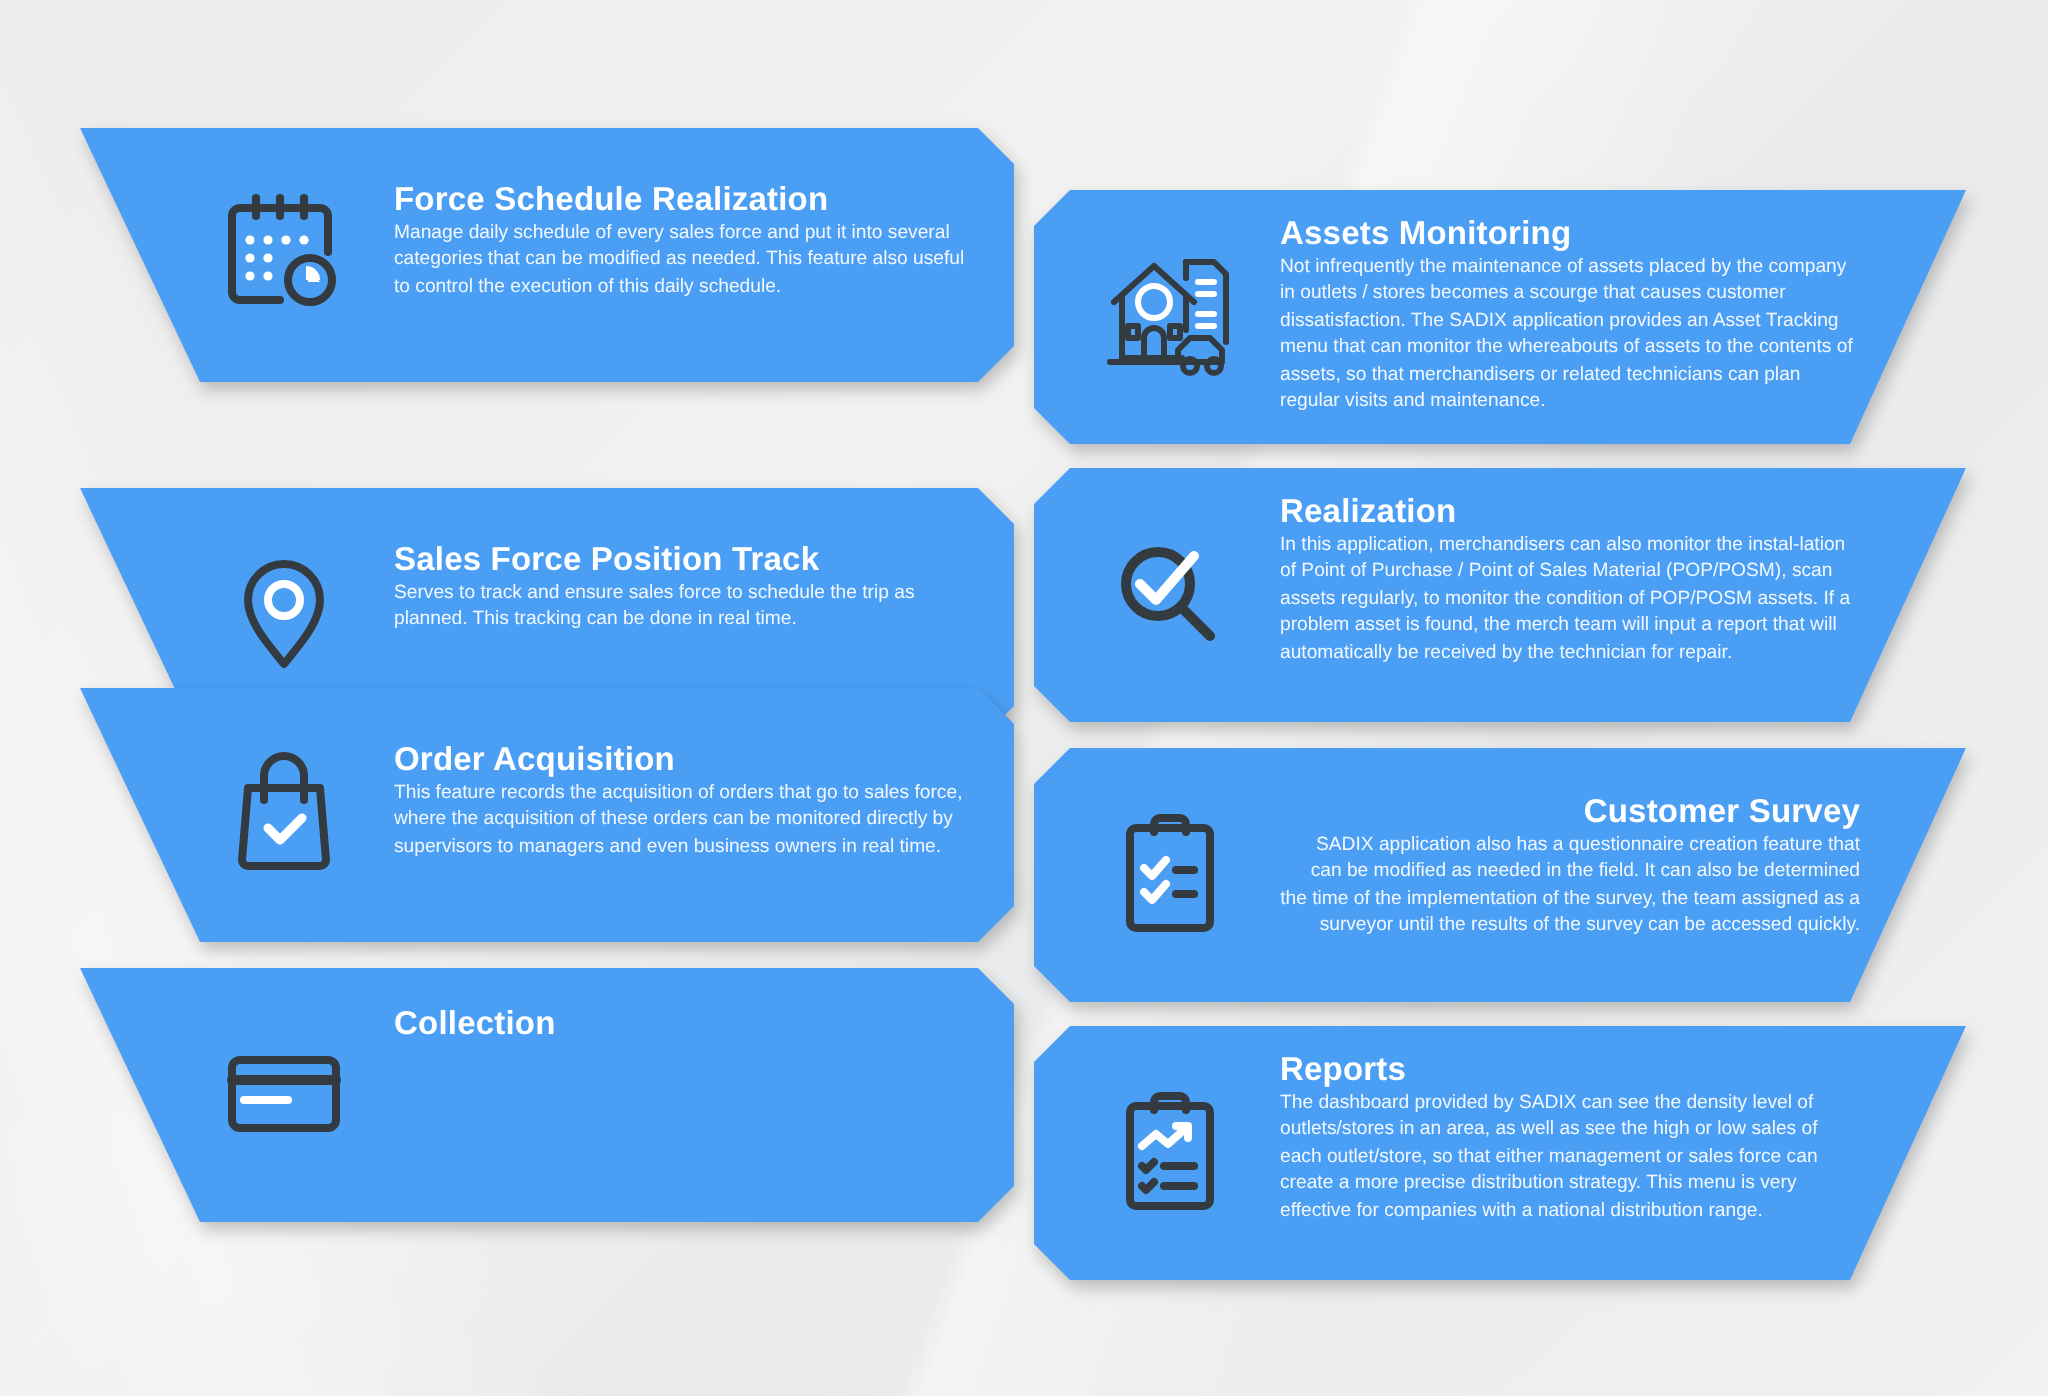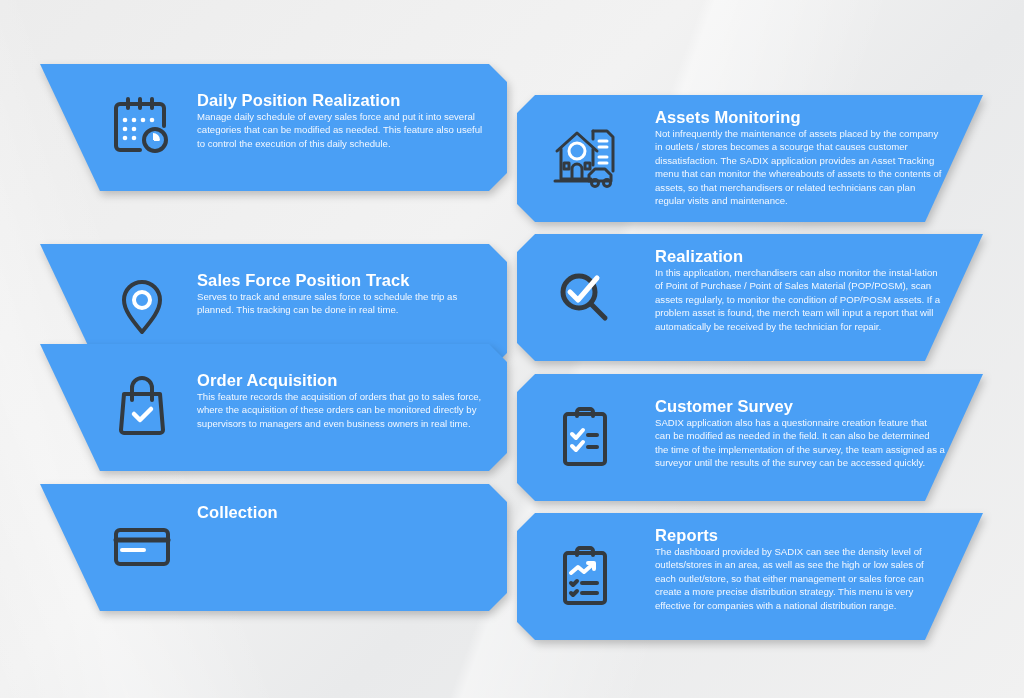--- a/index.html
+++ b/index.html
@@ -40,21 +40,21 @@
   .panel .title {
     font-weight: bold; font-size: 16.5px; line-height: 20px; margin: 0;
     letter-spacing: 0.1px;
   }
   .panel .desc {
     font-size: 9.6px; line-height: 13.4px; margin: 0; color: #f3f8ff;
   }
   .left .icon { left: 70px; top: 30px; }
   .left .content { left: 157px; top: 26px; width: 290px; }
   .right .icon { left: 36px; top: 30px; }
-  .right .content { left: 123px; top: 12px; width: 290px; margin-left: 15px; }
+  .right .content { left: 123px; top: 12px; width: 290px; }
 </style>
 </head>
 <body>
 
 <div class="bg-sheen"></div>
 
 <div class="panel left" style="left:40px; top:64px; width:467px;">
   <div class="shape"></div>
   <div class="icon">
     <svg viewBox="0 0 64 64" fill="none" stroke="#333a40" stroke-width="4" stroke-linecap="round" stroke-linejoin="round">
@@ -71,21 +71,21 @@
           <circle cx="24" cy="35" r="2.3"></circle>
         <circle cx="15" cy="44" r="2.3"></circle>
           <circle cx="24" cy="44" r="2.3"></circle>
       </g>
       <circle cx="45" cy="46" r="11"></circle>
       <path d="M44 40 V47 H50" stroke="#ffffff" stroke-width="0" fill="#ffffff"></path>
       <path d="M43 39 a7 7 0 0 1 7 7 h-7 z" fill="#ffffff" stroke="none"></path>
     </svg>
   </div>
   <div class="content">
-    <p class="title">Daily Position Realization</p>
+    <p class="title">Force Schedule Realization</p>
     <p class="desc">Manage daily schedule of every sales force and put it into several categories that can be modified as needed. This feature also useful to control the execution of this daily schedule.</p>
   </div>
 </div>
 
 <div class="panel left" style="left:40px; top:204px; width:467px;margin-top:40px;">
   <div class="shape"></div>
   <div class="icon">
     <svg viewBox="0 0 64 64" fill="none" stroke="#333a40" stroke-width="4" stroke-linecap="round" stroke-linejoin="round">
       <path d="M32 58 C22 46 14 36 14 26 a18 18 0 0 1 36 0 C50 36 42 46 32 58 Z"></path>
       <circle cx="32" cy="26" r="8" stroke="#ffffff" stroke-width="4"></circle>
@@ -175,21 +175,21 @@
   <div class="icon">
     <svg viewBox="0 0 64 64" fill="none" stroke="#333a40" stroke-width="4" stroke-linecap="round" stroke-linejoin="round">
       <rect x="12" y="10" width="40" height="50" rx="3"></rect>
       <path d="M24 12 V8 a3 3 0 0 1 3 -3 H37 a3 3 0 0 1 3 3 V12"></path>
       <path d="M19 30 L23 34 L30 26" stroke="#ffffff"></path>
       <path d="M19 42 L23 46 L30 38" stroke="#ffffff"></path>
       <line x1="35" y1="31" x2="44" y2="31"></line>
       <line x1="35" y1="43" x2="44" y2="43"></line>
     </svg>
   </div>
-  <div class="content" style="top:22px;">
+  <div class="content" style="top:22px;text-align:right;">
     <p class="title">Customer Survey</p>
     <p class="desc">SADIX application also has a questionnaire creation feature that can be modified as needed in the field. It can also be determined the time of the implementation of the survey, the team assigned as a surveyor until the results of the survey can be accessed quickly.</p>
   </div>
 </div>
 
 <div class="panel right" style="left:517px; top:513px; width:466px;">
   <div class="shape"></div>
   <div class="icon">
     <svg viewBox="0 0 64 64" fill="none" stroke="#333a40" stroke-width="4" stroke-linecap="round" stroke-linejoin="round">
       <rect x="12" y="10" width="40" height="50" rx="3"></rect>

